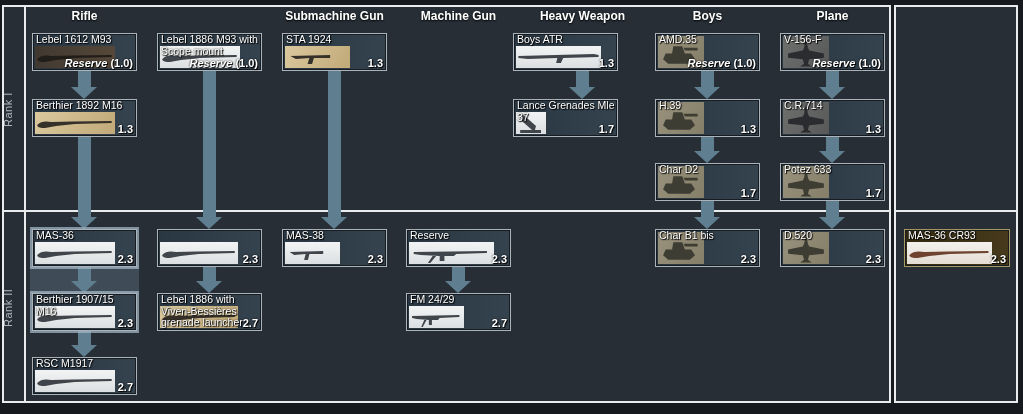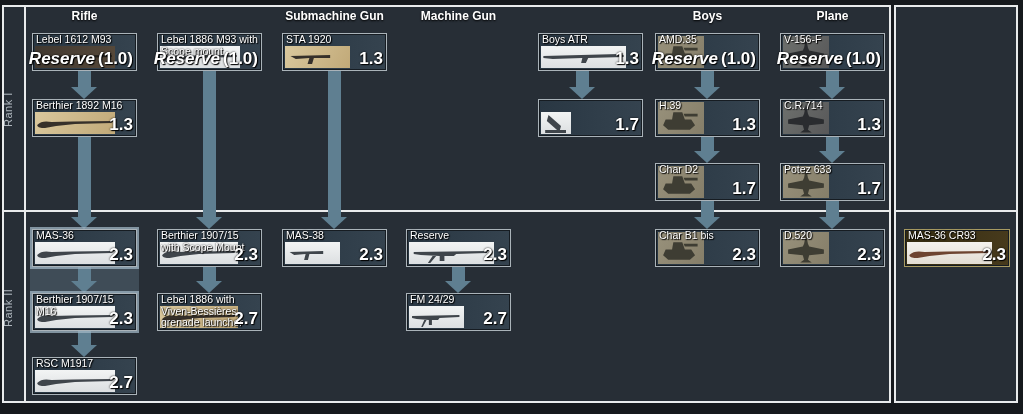--- a/index.html
+++ b/index.html
@@ -35,27 +35,27 @@
   .ayb{top:135px;height:16px}        
   .ayc{top:199px;height:18px}        
   .ayd{top:135px;height:82px}        
   .aye{top:69px;height:148px}        
   .ayf{top:265px;height:16px}        
   .ayg{top:329px;height:16px}        
   
   .cell{position:absolute;width:105px;height:38px;box-sizing:border-box;
       background:linear-gradient(90deg,#293743 0%,#35434f 100%);
       border:1px solid #aab3b9;box-shadow:inset 0 0 0 1px #161c22;z-index:3;cursor:pointer;}
-  .x1{left:32px}.x2{left:157px}.x3{left:282px}.x4{left:406px}.x5{left:538px}.x6{left:655px}.x7{left:780px}.x8{left:904px}
+  .x1{left:32px}.x2{left:157px}.x3{left:282px}.x4{left:406px}.x5{left:513px}.x6{left:655px}.x7{left:780px}.x8{left:904px}
   .ya{top:33px}.yb{top:99px}.yc{top:163px}.yd{top:229px}.ye{top:293px}.yf{top:357px}
   .cell.hl{box-shadow:inset 0 0 0 1px #161c22,0 0 0 2px rgba(160,181,196,.75);}
   .cell.prem{background:linear-gradient(90deg,#332b10 0%,#473a1c 100%);border-color:#a79a61;width:106px;}
   .title{position:absolute;left:3px;top:0px;right:2px;color:#fff;font-size:10.5px;
       line-height:11.5px;text-shadow:1px 1px 1px #000,0 0 2px #000;z-index:3;}
-  .br{position:absolute;right:3px;bottom:1px;color:#fff;font-size:17px;font-weight:bold;
+  .br{position:absolute;right:3px;bottom:1px;color:#fff;font-size:11px;font-weight:bold;
       text-shadow:1px 1px 1px #000,0 0 2px #000;z-index:3;white-space:nowrap;}
   .rsv{font-style:italic;margin-right:3px;}
   .rsv:empty{margin-right:0;}
   
   .thumb{position:absolute;left:2px;bottom:2px;height:22px;width:72px;z-index:1;overflow:hidden;}
   .thumb svg{width:100%;height:100%;display:block;}
   .t-tall{top:2px;bottom:2px;height:auto;}
   .tw30{width:30px}.tw45{width:46px}.tw55{width:55px}.tw65{width:65px}.tw78{width:78px}.tw80{width:80px}.tw85{width:85px}
   .ph-darkwood{background:linear-gradient(105deg,#403830,#57493a);color:#211d18;}
   .ph-white{background:linear-gradient(180deg,#f2f4f4,#dcdfe1);color:#3f454b;}
@@ -74,20 +74,21 @@
   <div class="vline-rank"></div>
   <div class="hline-rankdiv hd-a"></div>
   <div class="hline-rankdiv hd-b"></div>
 
   <div class="rank-label rank1">Rank I</div>
   <div class="rank-label rank2">Rank II</div>
 
   <div class="colhead ch1">Rifle</div>
   <div class="colhead ch3">Submachine Gun</div>
   <div class="colhead ch4">Machine Gun</div>
+  <div class="colhead ch5">Heavy Weapon</div>
   <div class="colhead ch6">Boys</div>
   <div class="colhead ch7">Plane</div>
 
   <div class="hl-panel"></div>
 
   <div class="arrow ax1 aya"></div>
   <div class="arrow ax1 ayd"></div>
   <div class="arrow ax1 ayf"></div>
   <div class="arrow ax1 ayg"></div>
   <div class="arrow ax2 aye"></div>
@@ -131,40 +132,41 @@
     <div class="title">Lebel 1886 M93 with Scope mount</div>
     <div class="br"><span class="rsv">Reserve</span><span>(1.0)</span></div>
   </div>
 
   <div class="cell x3 ya">
     <div class="thumb ph-tan tw65">
       <svg viewBox="0 0 72 22" preserveAspectRatio="none">
           <path fill="currentColor" d="M6 10 L50 9 L50 12 L32 12 L30 18 L25 18 L27 12 L12 13 Z"></path>
         </svg>
     </div>
-    <div class="title">STA 1920</div>
+    <div class="title">STA 1924</div>
     <div class="br"><span class="rsv"></span><span>1.3</span></div>
   </div>
 
   <div class="cell x5 ya">
     <div class="thumb ph-white tw85">
       <svg viewBox="0 0 72 22" preserveAspectRatio="none">
           <path fill="currentColor" d="M2 10 L66 8 L70 9 L70 11 L40 12 L38 17 L34 17 L35 12 L10 13 L2 12 Z"></path>
         </svg>
     </div>
     <div class="title">Boys ATR</div>
     <div class="br"><span class="rsv"></span><span>1.3</span></div>
   </div>
 
   <div class="cell x5 yb">
     <div class="thumb ph-white tw30">
       <svg viewBox="0 0 72 22" preserveAspectRatio="none">
           <path fill="currentColor" d="M18 3 L48 14 L44 20 L14 9 Z M10 18 L60 18 L60 21 L10 21 Z"></path>
         </svg>
     </div>
+    <div class="title">Lance Grenades Mle 37</div>
     <div class="br"><span class="rsv"></span><span>1.7</span></div>
   </div>
 
   <div class="cell x6 ya">
     <div class="thumb ph-ground tw45 t-tall">
       <svg viewBox="0 0 72 22" preserveAspectRatio="none">
           <path fill="currentColor" d="M12 12 L52 12 L58 16 L50 19 L16 19 L8 16 Z M24 7 L38 7 L42 12 L22 12 Z M40 8 L62 8 L62 10 L42 10 Z"></path>
         </svg>
     </div>
     <div class="title">AMD.35</div>
@@ -250,21 +252,20 @@
     <div class="title">RSC M1917</div>
     <div class="br"><span class="rsv"></span><span>2.7</span></div>
   </div>
 
   <div class="cell x2 yd">
     <div class="thumb ph-white tw78">
       <svg viewBox="0 0 72 22" preserveAspectRatio="none">
           <path fill="currentColor" d="M2 13 C5 9 10 9 15 10 L34 9.5 L69 9 L69 11 L36 12 L19 14 L9 16 C5 16.5 2 15 2 13 Z"></path>
         </svg>
     </div>
-    <div class="title">Berthier 1907/15 with Scope Mount</div>
     <div class="br"><span class="rsv"></span><span>2.3</span></div>
   </div>
 
   <div class="cell x2 ye">
     <div class="thumb ph-tan tw78">
       <svg viewBox="0 0 72 22" preserveAspectRatio="none">
           <path fill="currentColor" d="M2 13 C5 9 10 9 15 10 L34 9.5 L69 9 L69 11 L36 12 L19 14 L9 16 C5 16.5 2 15 2 13 Z"></path>
         </svg>
     </div>
     <div class="title">Lebel 1886 with Viven-Bessières grenade launcher</div>

